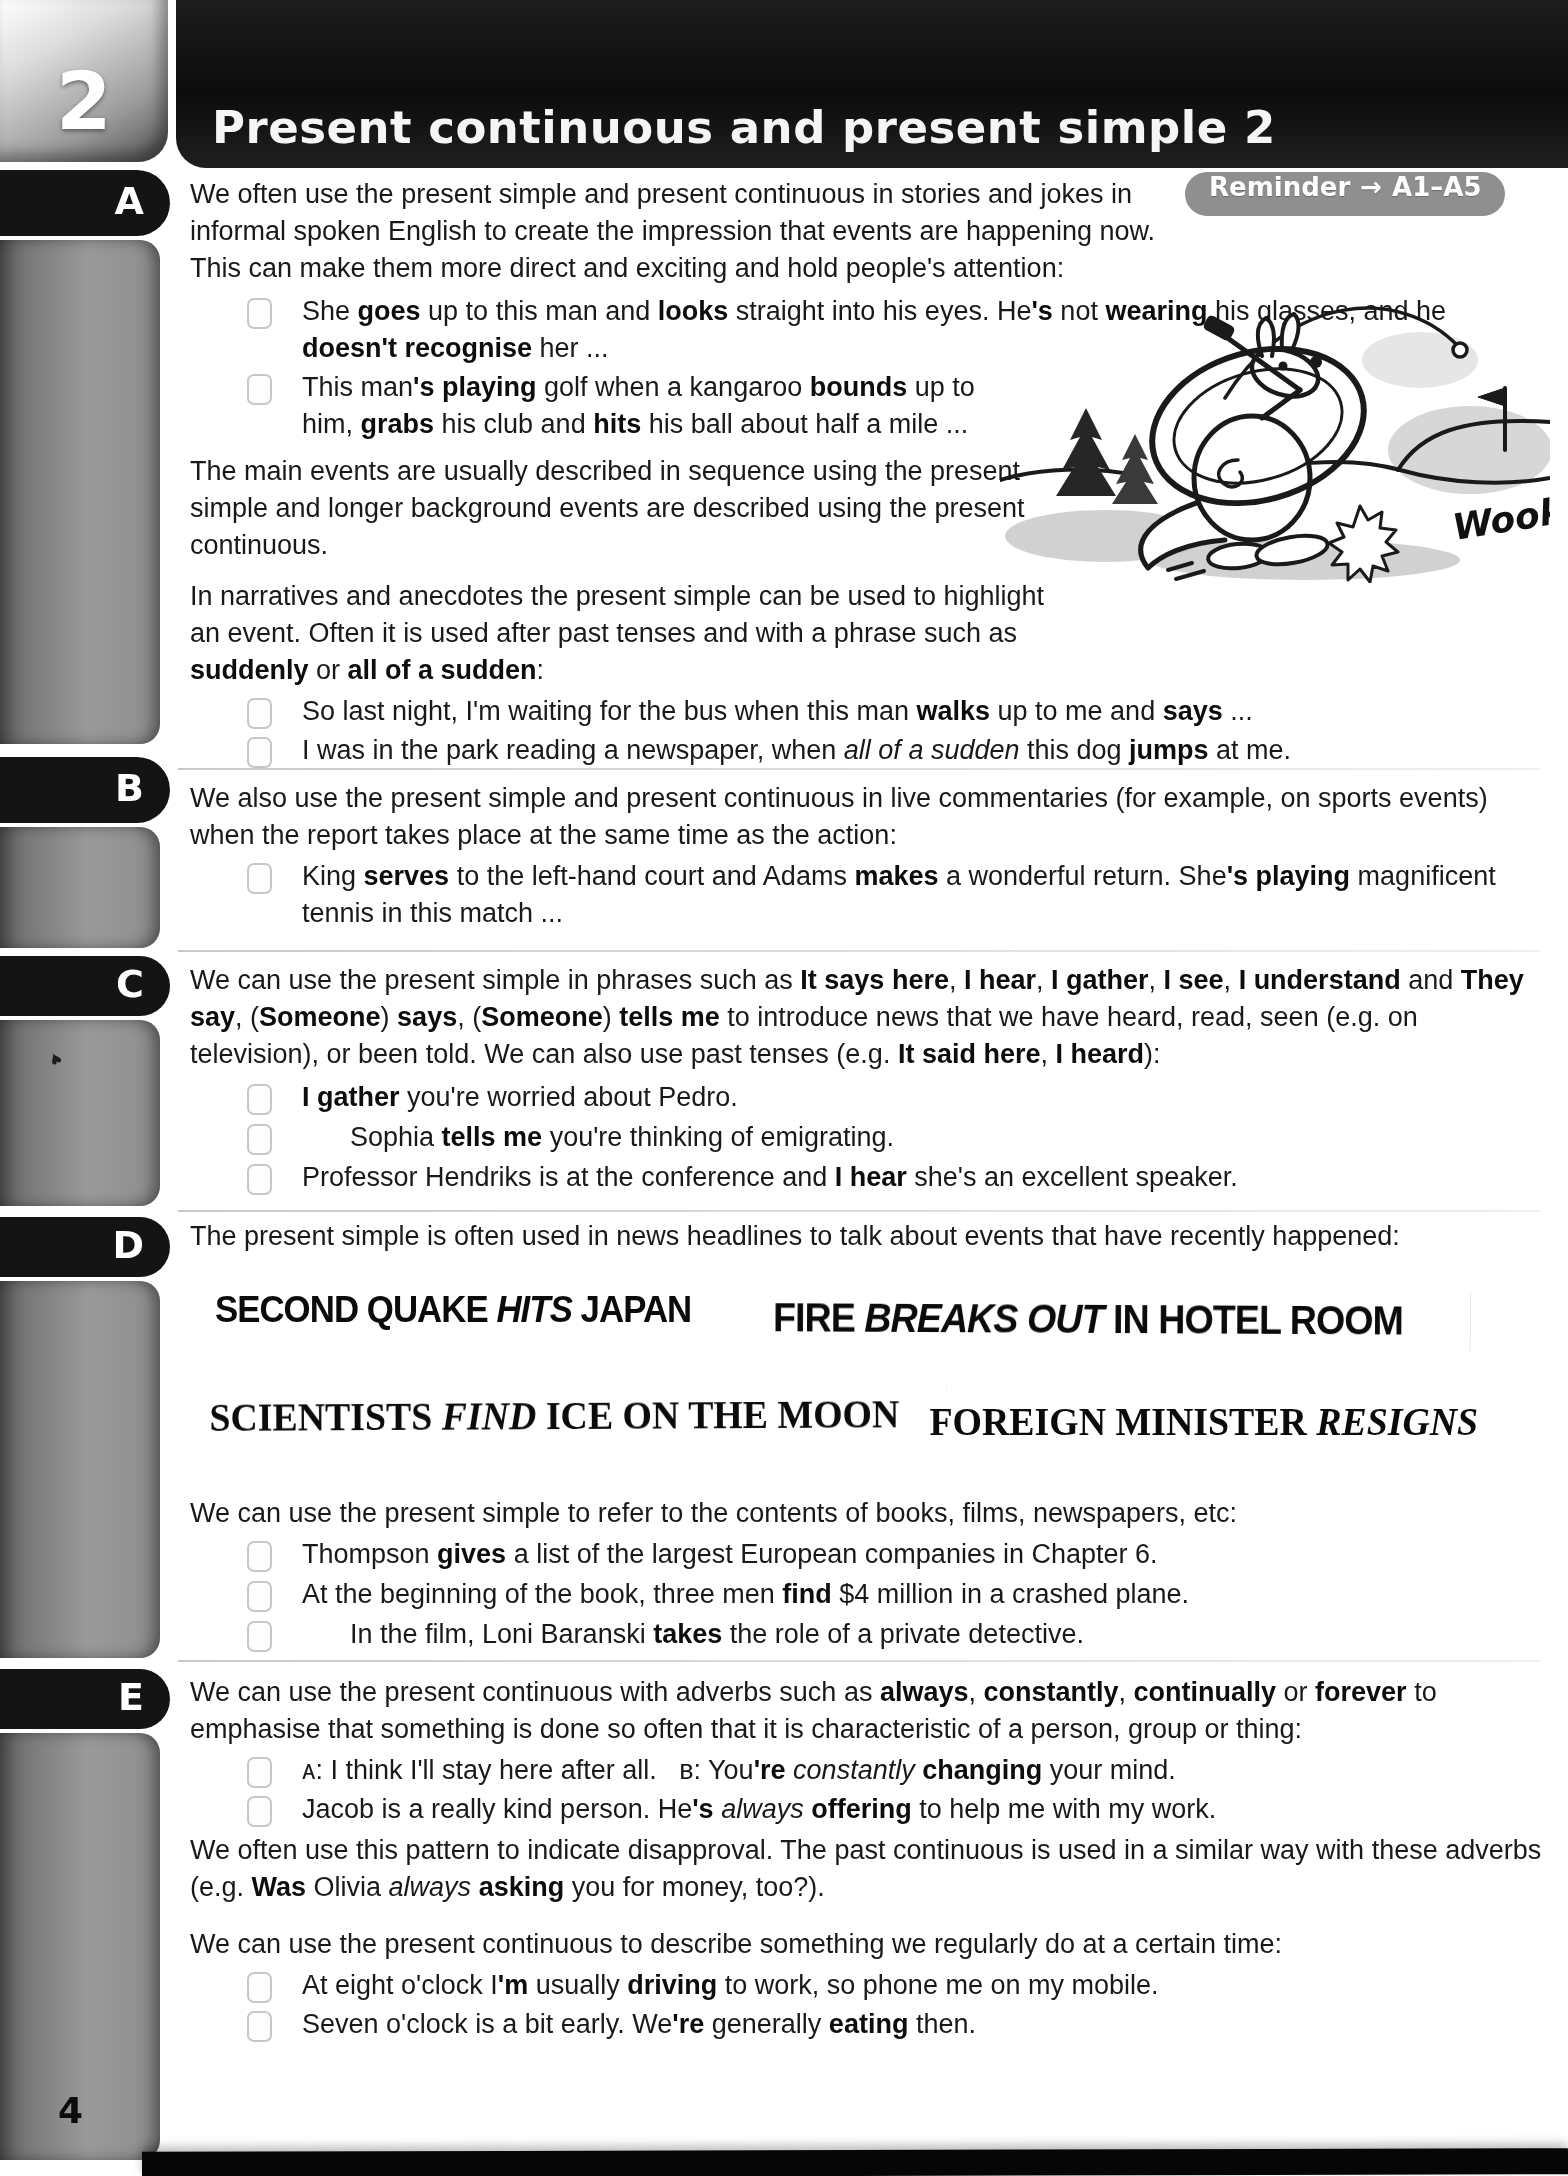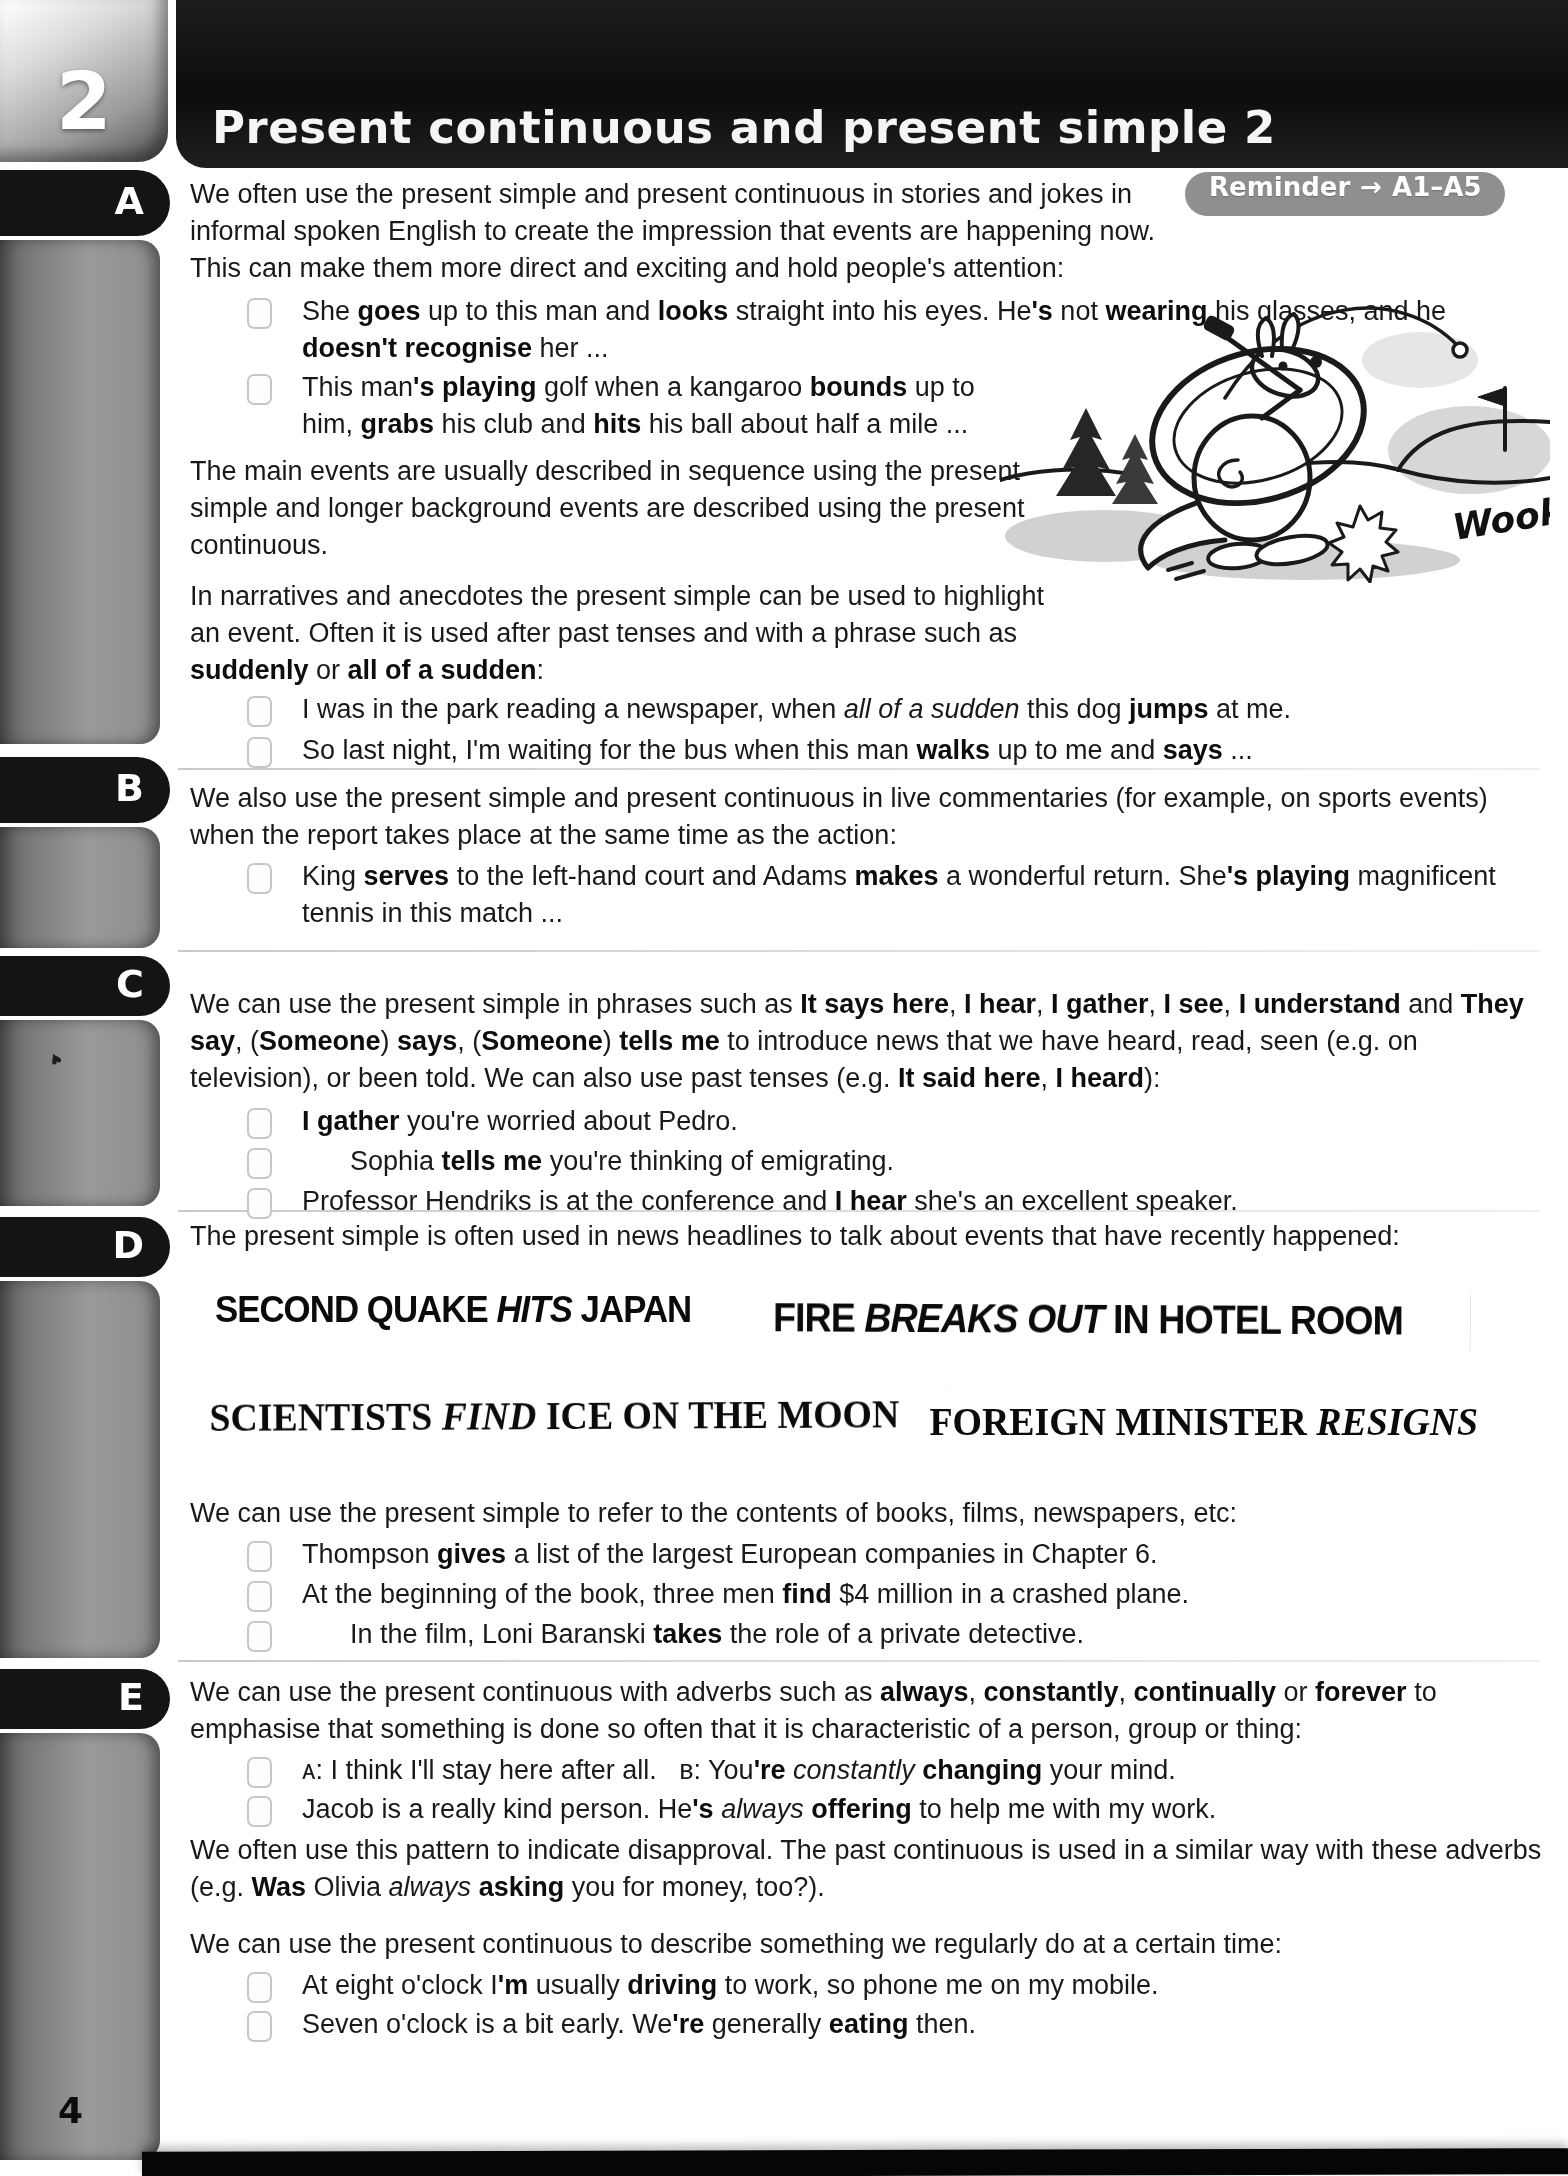--- a/index.html
+++ b/index.html
@@ -120,27 +120,27 @@
   <div class="bullet" style="margin-top:6px;">
     <span class="bb"></span>
     <p class="p bt w1235">She <b>goes</b> up to this man and <b>looks</b> straight into his eyes. He<b>'s</b> not <b>wearing</b> his glasses, and he <b>doesn't recognise</b> her ...</p>
   </div>
   <div class="bullet" style="margin-top:2px;">
     <span class="bb"></span>
     <p class="p bt w705">This man<b>'s playing</b> golf when a kangaroo <b>bounds</b> up to him, <b>grabs</b> his club and <b>hits</b> his ball about half a mile ...</p>
   </div>
   <p class="p w875" style="margin-top:10px;">The main events are usually described in sequence using the present simple and longer background events are described using the present continuous.</p>
   <p class="p w875" style="margin-top:14px;">In narratives and anecdotes the present simple can be used to highlight an event. Often it is used after past tenses and with a phrase such as <b>suddenly</b> or <b>all of a sudden</b>:</p>
+  <div class="bullet" style="margin-top:4px;">
+    <span class="bb"></span>
+    <p class="p bt">So last night, I'm waiting for the bus when this man <b>walks</b> up to me and <b>says</b> ...</p>
+  </div>
   <div class="bullet" style="margin-top:2px;">
     <span class="bb"></span>
     <p class="p bt">I was in the park reading a newspaper, when <i>all of a sudden</i> this dog <b>jumps</b> at me.</p>
-  </div>
-  <div class="bullet" style="margin-top:4px;">
-    <span class="bb"></span>
-    <p class="p bt">So last night, I'm waiting for the bus when this man <b>walks</b> up to me and <b>says</b> ...</p>
   </div>
 </div>
 
 <svg class="cartoon" width="550" height="345" viewBox="0 0 550 345">
   <g stroke="#1a1a1a" fill="none" stroke-linecap="round" stroke-linejoin="round">
     <ellipse cx="105" cy="298" rx="100" ry="26" fill="#c6c6c6" stroke="none" opacity=".8"></ellipse>
     <ellipse cx="305" cy="322" rx="155" ry="20" fill="#c6c6c6" stroke="none" opacity=".8"></ellipse>
     <ellipse cx="470" cy="212" rx="82" ry="44" fill="#cdcdcd" stroke="none" opacity=".8"></ellipse>
     <ellipse cx="420" cy="122" rx="58" ry="28" fill="#d6d6d6" stroke="none" opacity=".6"></ellipse>
     <path d="M0,242 C40,230 90,228 140,238" stroke-width="4"></path>
@@ -176,21 +176,21 @@
 </svg>
 
 <div class="sec" style="top:780px;">
   <p class="p">We also use the present simple and present continuous in live commentaries (for example, on sports events) when the report takes place at the same time as the action:</p>
   <div class="bullet" style="margin-top:4px;">
     <span class="bb"></span>
     <p class="p bt w1230">King <b>serves</b> to the left-hand court and Adams <b>makes</b> a wonderful return. She<b>'s playing</b> magnificent tennis in this match ...</p>
   </div>
 </div>
 
-<div class="sec" style="top:962px;margin-top:24px;">
+<div class="sec" style="top:962px;">
   <p class="p">We can use the present simple in phrases such as <b>It says here</b>, <b>I hear</b>, <b>I gather</b>, <b>I see</b>, <b>I understand</b> and <b>They say</b>, (<b>Someone</b>) <b>says</b>, (<b>Someone</b>) <b>tells me</b> to introduce news that we have heard, read, seen (e.g. on television), or been told. We can also use past tenses (e.g. <b>It said here</b>, <b>I heard</b>):</p>
   <div class="bullet" style="margin-top:6px;justify-content:space-between;">
     <span class="bb"></span>
     <p class="p bt"><b>I gather</b> you're worried about Pedro.</p>
   </div>
   <div class="bullet" style="margin-top:3px;gap:48px;">
     <span class="bb"></span>
     <p class="p bt">Sophia <b>tells me</b> you're thinking of emigrating.</p>
   </div>
   <div class="bullet" style="margin-top:3px;">

